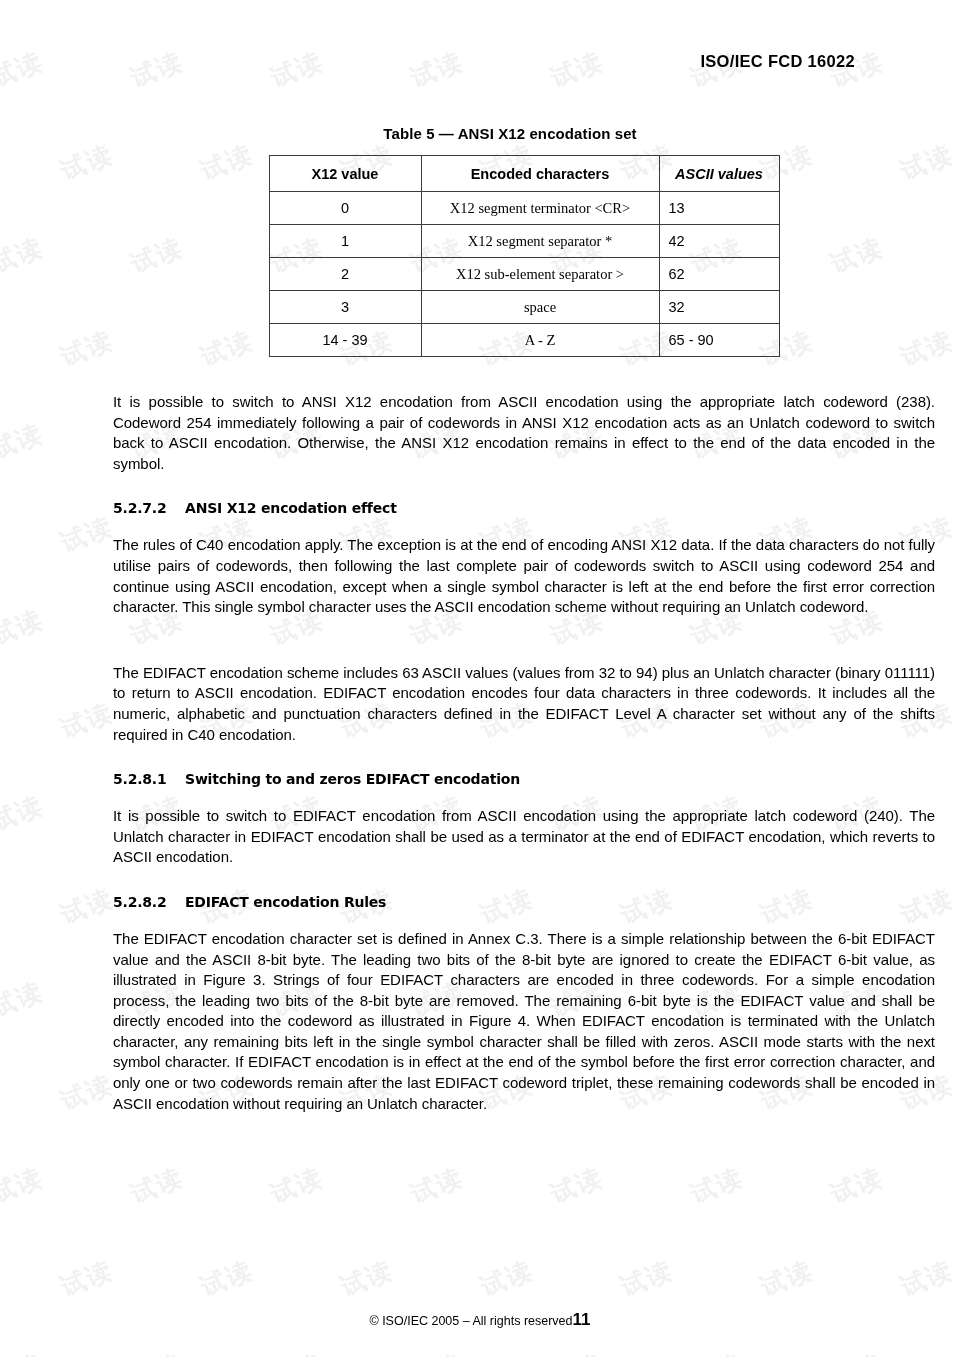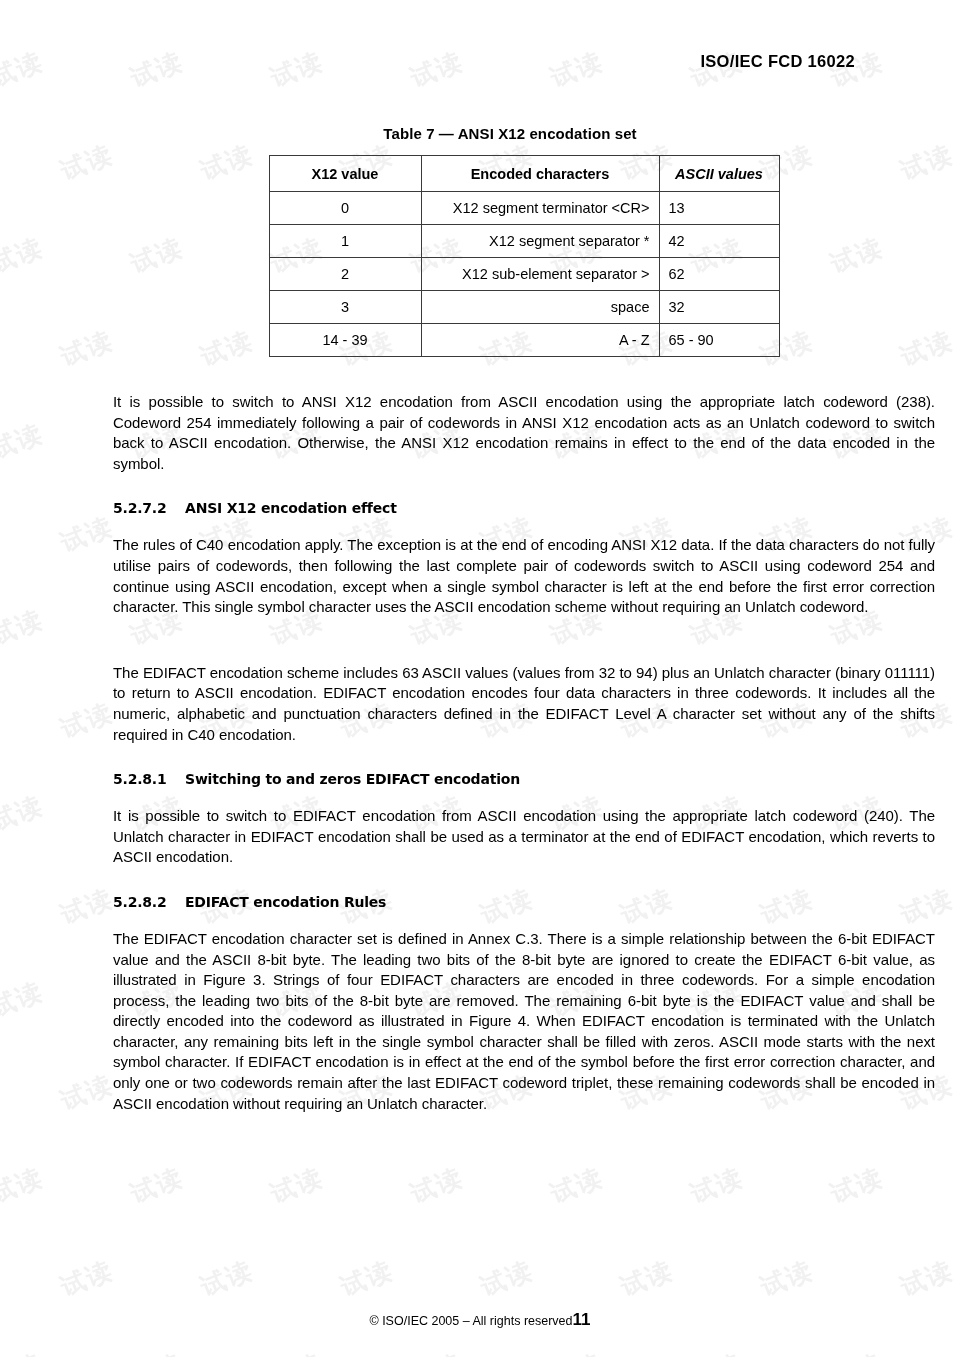--- a/index.html
+++ b/index.html
@@ -88,21 +88,21 @@
     font-weight: 700;
     font-size: 14.5px;
     text-align: center;
     height: 36px;
     margin-left: 20px;
   }
   th.col-a { width: 152px; text-align: center; }
   th.col-b { width: 238px; }
   th.col-c { width: 120px; font-style: italic; }
   td.col-a { text-align: center; }
-  td.col-b { text-align: right; }
+  td.col-b { text-align: center; font-family: Liberation Serif, serif; }
   td.col-c { text-align: left; }
 
   h3.sec {
     font-family: "DejaVu Sans", sans-serif;
     font-size: 14px;
     font-weight: 700;
     margin: 0;
     letter-spacing: -0.2px;
     white-space: nowrap;
   }
@@ -250,21 +250,21 @@
     <span class="wm" style="left: 690px; top: 1355px; color: rgb(241, 241, 241);">试读</span>
     <span class="wm" style="left: 830px; top: 1355px; color: rgb(241, 241, 241);">试读</span>
   </div>
 
 <div id="page">
 
   <div class="running-head">ISO/IEC FCD 16022</div>
 
   <div class="content">
 
-    <div class="table-caption">Table 7 —  ANSI X12 encodation set</div>
+    <div class="table-caption">Table 5 —  ANSI X12 encodation set</div>
 
     <table class="enc-table">
       <thead>
         <tr>
           <th class="col-a">X12 value</th>
           <th class="col-b">Encoded characters</th>
           <th class="col-c">ASCII values</th>
         </tr>
       </thead>
       <tbody>

